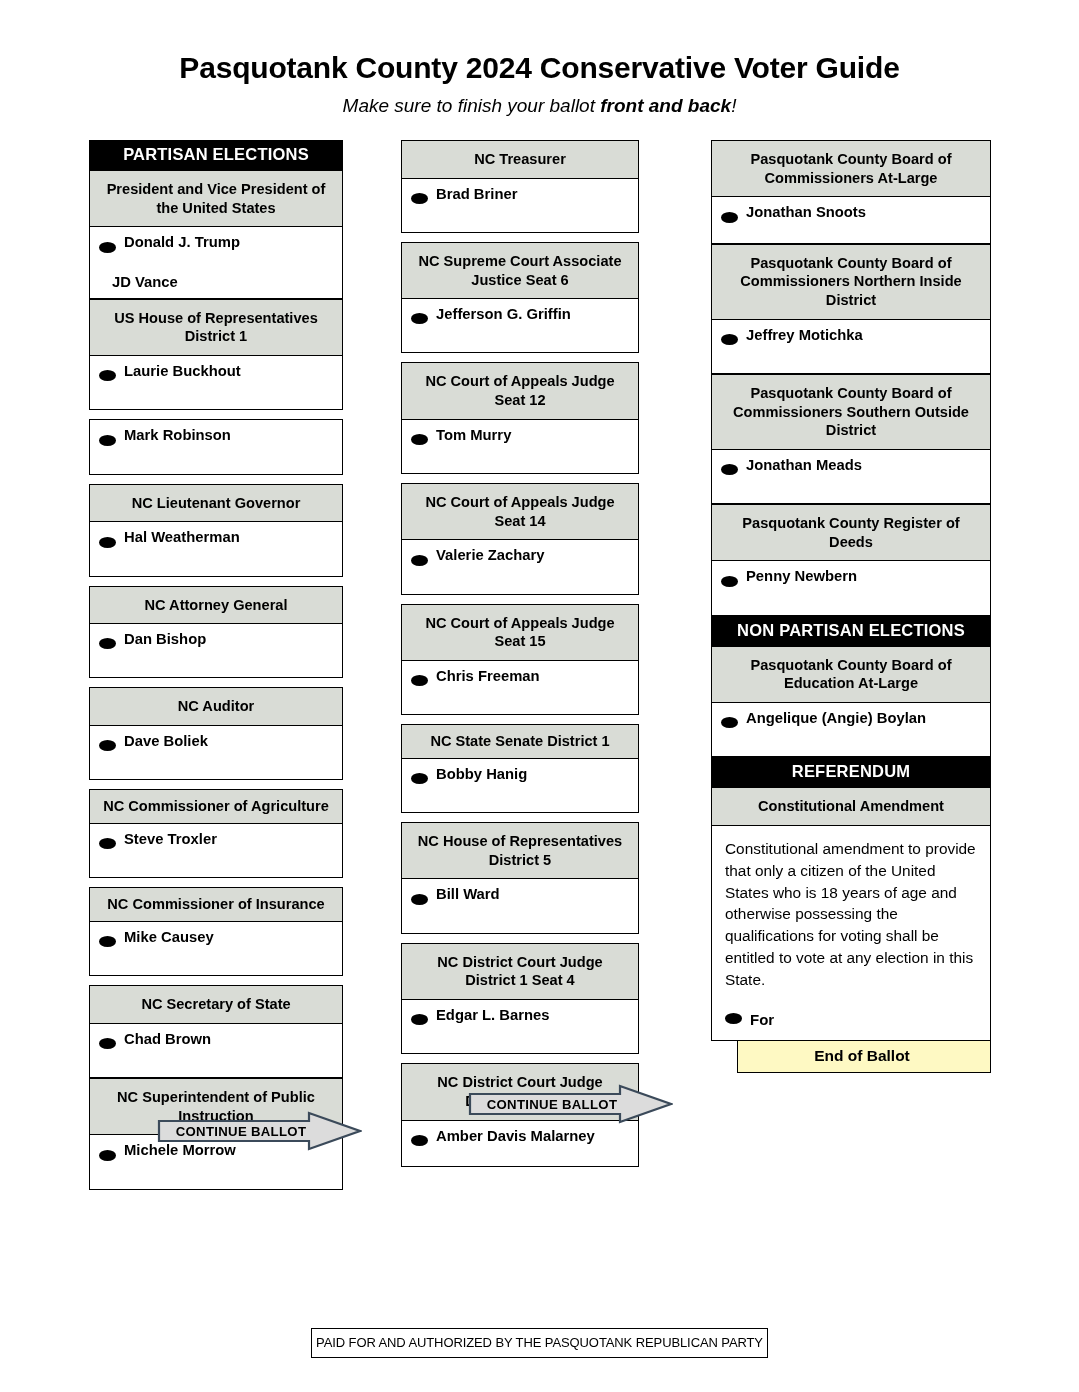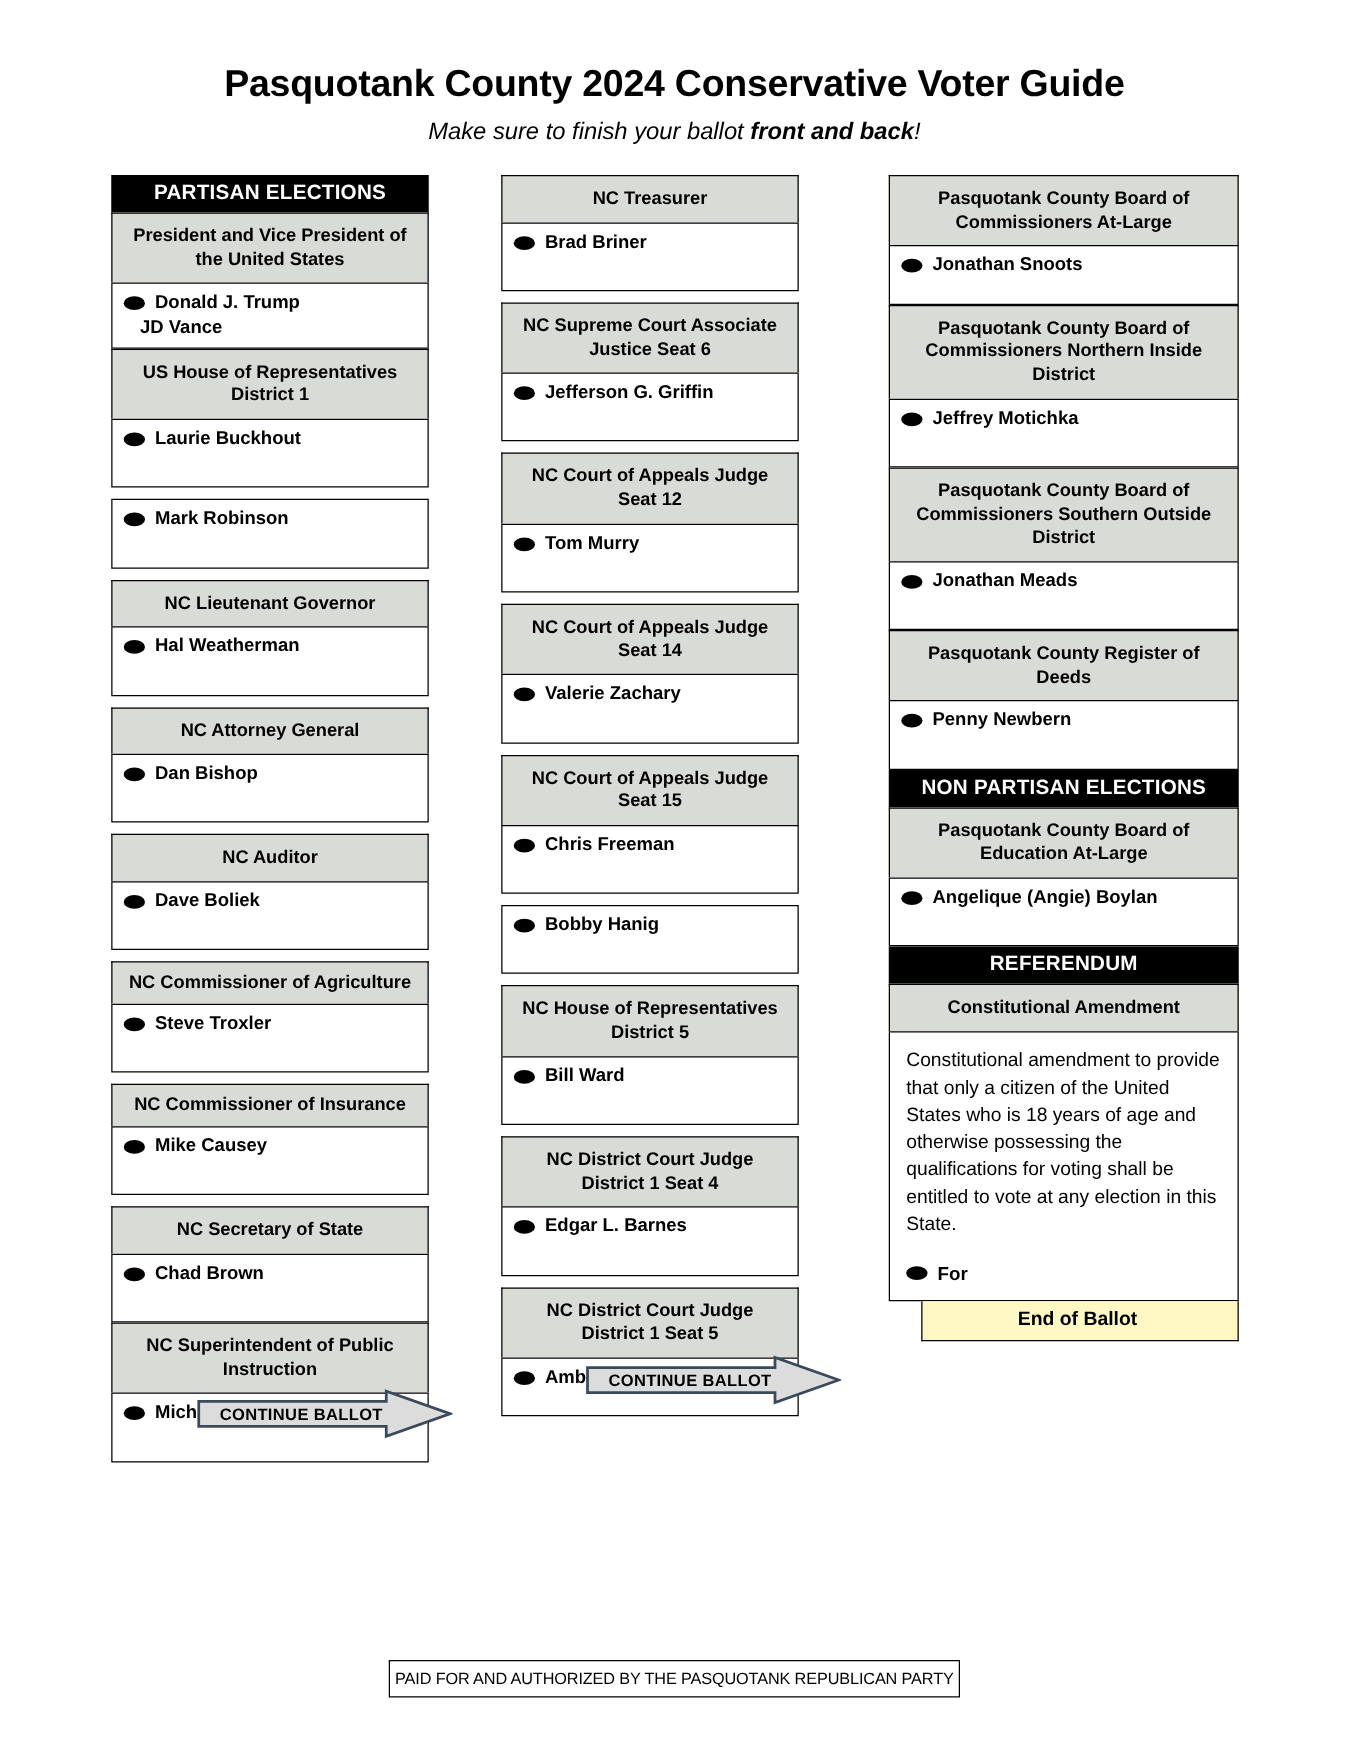--- a/index.html
+++ b/index.html
@@ -78,33 +78,33 @@
     background: #ffffff;
     border: 1.6px solid #000000;
     border-top: 1.6px solid #000000;
     font-weight: bold;
     font-size: 14.8px;
     line-height: 1.3;
     padding: 6px 8px 6px 9px;
     box-sizing: border-box;
     position: relative;
   }
-  .cand-row { display: flex; align-items: flex-start; }
+  .cand-row { display: flex; align-items: flex-end; }
   .oval {
     display: inline-block;
     width: 17px;
     height: 11px;
     background: #000000;
     border-radius: 50%;
     margin-right: 8px;
     margin-top: 4px;
     flex: 0 0 auto;
   }
   .cand-names { display: block; }
-  .cand-sub { display: block; padding-left: 13px; }
+  .cand-sub { display: block; padding-left: 13px; margin-top: 20px; }
   .spacer-sm { height: 22px; }
   .spacer-xs { height: 14px; }
   .gap { height: 9px; }
 
   
   .ref-body {
     background: #ffffff;
     border: 1.6px solid #000000;
     font-size: 15.4px;
     line-height: 1.42;
@@ -321,20 +321,21 @@
     <div class="office">NC Court of Appeals Judge Seat 15</div>
     <div class="candidate">
       <div class="cand-row">
         <span class="oval"></span>
         <span class="cand-names">Chris Freeman</span>
       </div>
       <div class="spacer-sm"></div>
     </div>
 
     <div class="gap"></div>
+    <div class="office tight">NC State Senate District 1</div>
     <div class="candidate">
       <div class="cand-row">
         <span class="oval"></span>
         <span class="cand-names">Bobby Hanig</span>
       </div>
       <div class="spacer-sm"></div>
     </div>
 
     <div class="gap"></div>
     <div class="office">NC House of Representatives District 5</div>

